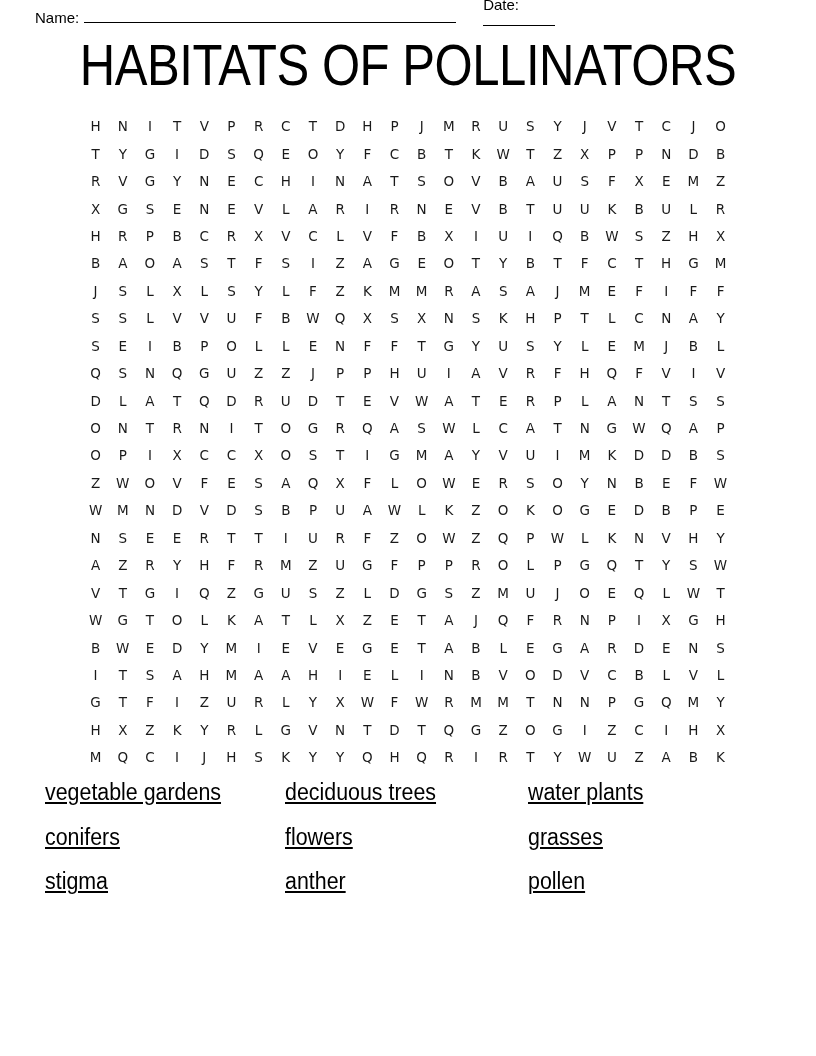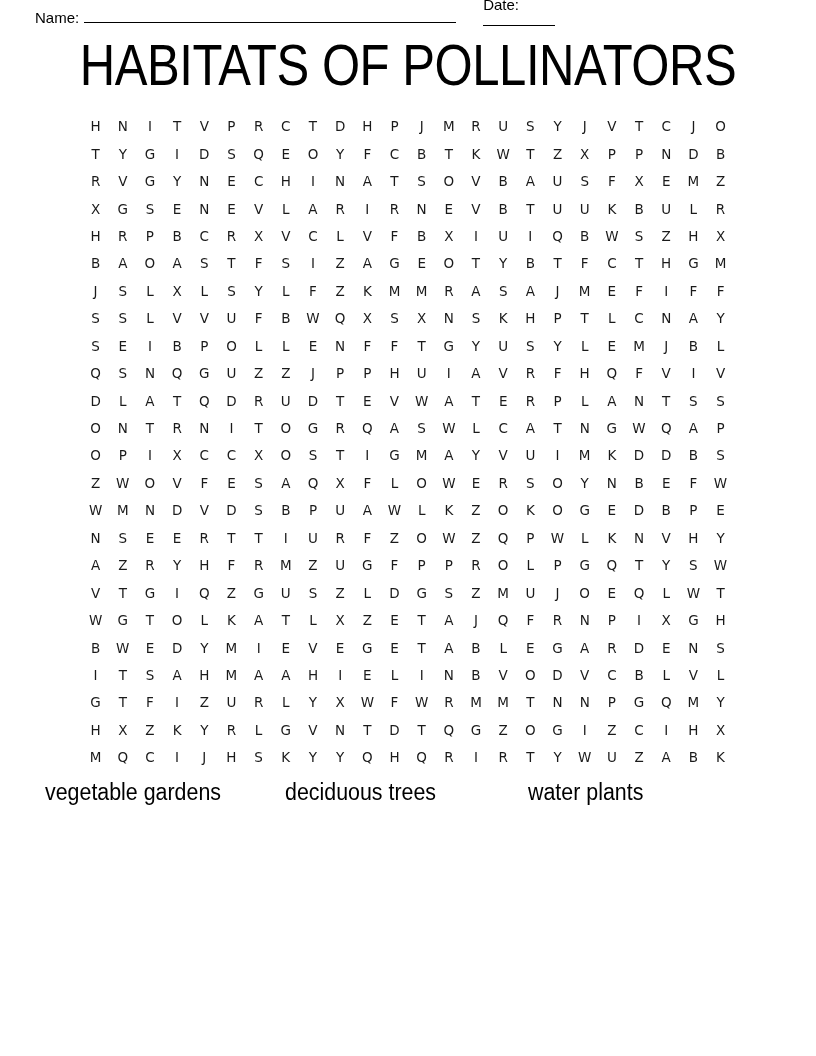--- a/index.html
+++ b/index.html
@@ -93,20 +93,21 @@
     color: #1a1a1a;
     user-select: none;
   }
 
   
   .word-list {
     position: absolute;
     top: 778px;
     left: 45px;
     width: 730px;
+    text-decoration: underline;
   }
   .word-row {
     display: flex;
     height: 44.5px;
     align-items: flex-start;
   }
   .word-cell {
     font-family: "Liberation Sans Narrow", "Liberation Sans", sans-serif;
     font-size: 23px;
     line-height: 28px;
@@ -761,13 +762,23 @@
       <span class="grid-cell">K</span>
     </div>
   </div>
 
 <div class="word-list">
     <div class="word-row">
       <span class="word-cell wc-0">vegetable gardens</span>
       <span class="word-cell wc-1">deciduous trees</span>
       <span class="word-cell wc-2">water plants</span>
     </div>
+    <div class="word-row">
+      <span class="word-cell wc-0">conifers</span>
+      <span class="word-cell wc-1">flowers</span>
+      <span class="word-cell wc-2">grasses</span>
+    </div>
+    <div class="word-row">
+      <span class="word-cell wc-0">stigma</span>
+      <span class="word-cell wc-1">anther</span>
+      <span class="word-cell wc-2">pollen</span>
+    </div>
   </div>
 
 </body></html>

